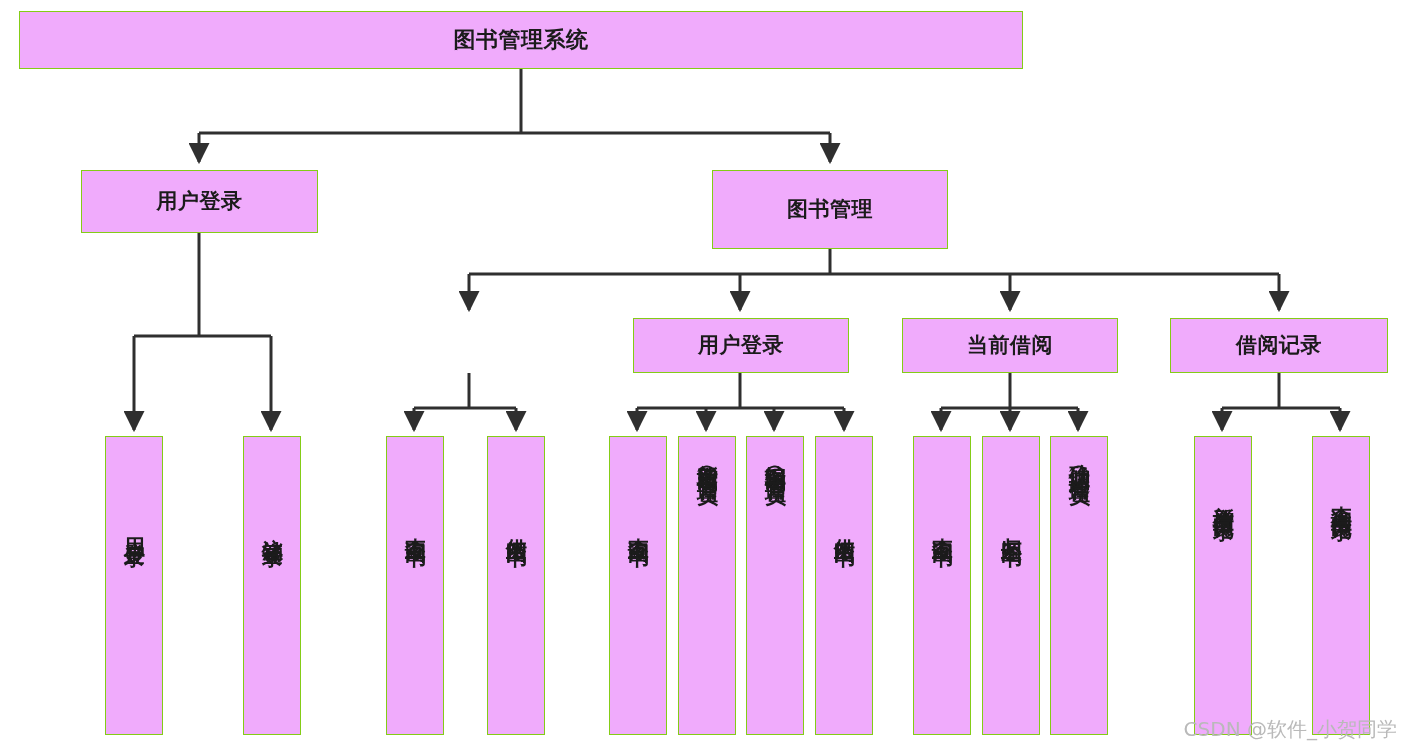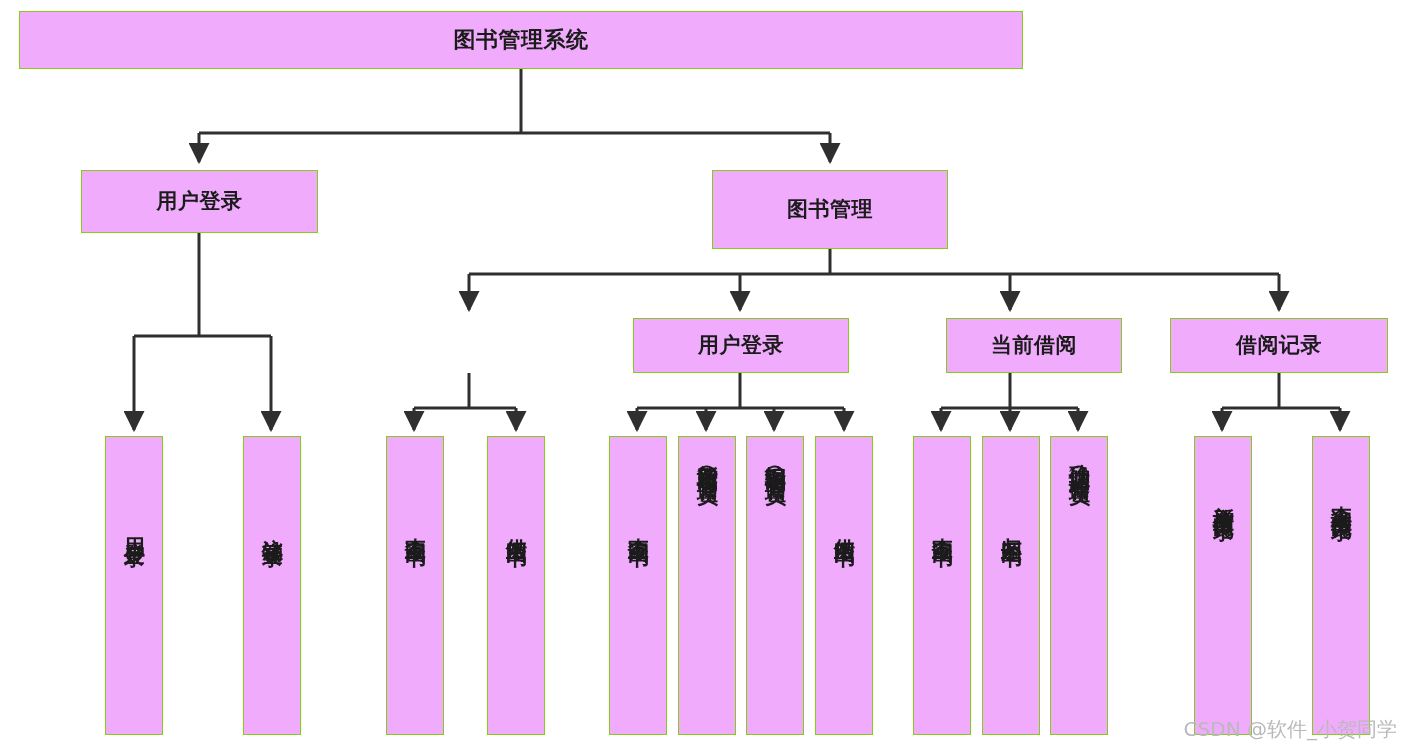--- a/index.html
+++ b/index.html
@@ -125,21 +125,21 @@
 
   <div class="node horiz" style="left:712px;top:170px;width:236px;height:79px;">
     <span class="label">图书管理</span>
   </div>
 
 
   <div class="node horiz" style="left:633px;top:318px;width:216px;height:55px;">
     <span class="label">用户登录</span>
   </div>
 
-  <div class="node horiz" style="left:902px;top:318px;width:176px;height:55px;margin-left:44px;">
+  <div class="node horiz" style="left:902px;top:318px;width:216px;height:55px;">
     <span class="label">当前借阅</span>
   </div>
 
   <div class="node horiz" style="left:1170px;top:318px;width:218px;height:55px;">
     <span class="label">借阅记录</span>
   </div>
 
   <div class="node vert pad-top2" style="left:105px;top:436px;width:58px;height:299px;">
     <span class="label">用户登录</span>
   </div>

